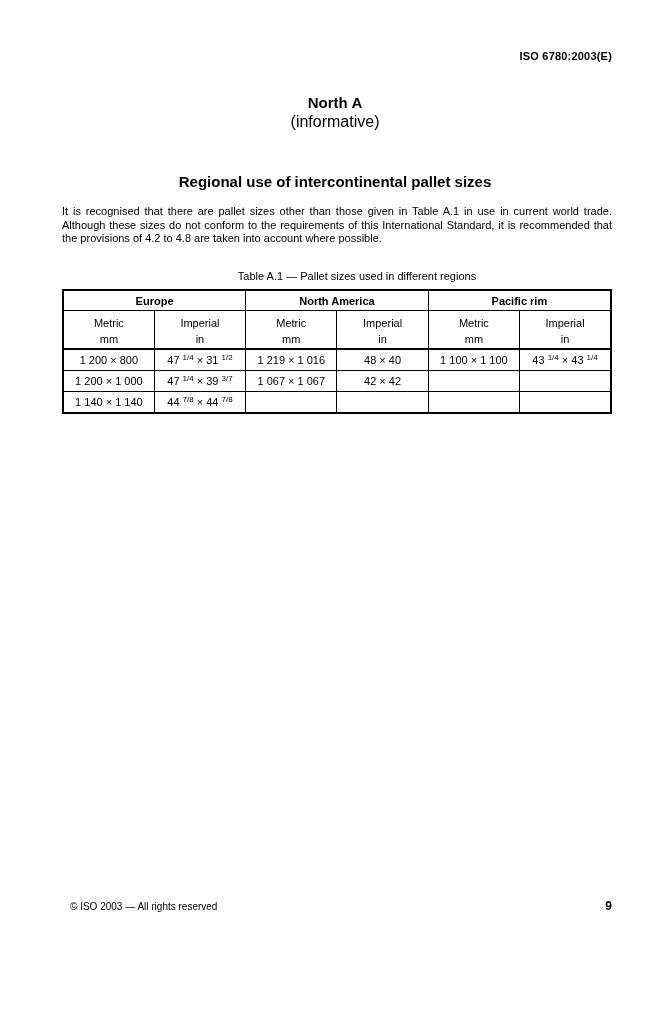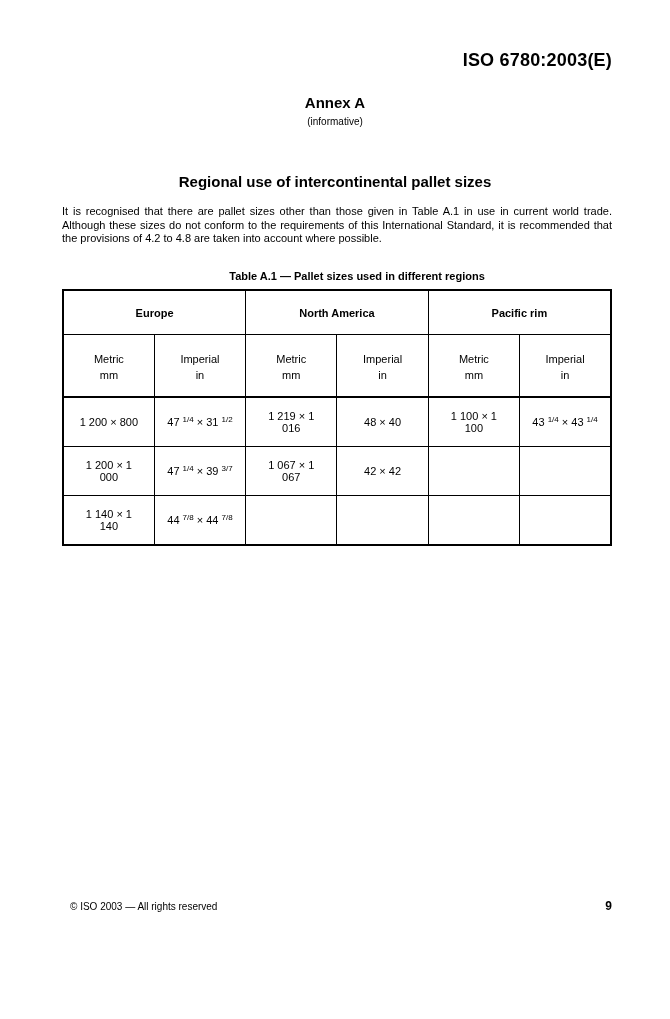--- a/index.html
+++ b/index.html
@@ -13,38 +13,38 @@
     height: 1019px;
     background: #ffffff;
     color: #000000;
     font-family: "Liberation Sans", sans-serif;
     overflow: hidden;
   }
   .header-right {
     position: absolute;
     top: 50px;
     right: 58px;
-    font-size: 18px;
+    font-size: 11px;
     font-weight: bold;
     letter-spacing: 0.2px;
   }
   .title-block {
     position: absolute;
     top: 93px;
     left: 0;
     right: 0;
     text-align: center;
     line-height: 19px;
   }
   .annex-title {
     font-size: 15px;
     font-weight: bold;
   }
   .annex-subtitle {
-    font-size: 10px;
+    font-size: 16px;
     font-weight: normal;
   }
   .section-title {
     position: absolute;
     top: 149px;
     left: 0;
     right: 0;
     text-align: center;
     font-size: 15px;
     font-weight: bold;
@@ -59,39 +59,39 @@
     line-height: 13.5px;
     text-align: justify;
   }
   .table-caption {
     position: absolute;
     top: 270px;
     left: 0;
     right: 0;
     text-align: center;
     font-size: 11px;
-    font-weight: bold;
+    font-weight: normal;
     padding-left: 44px;
   }
   table.pallet-table {
     position: absolute;
     top: 289px;
     left: 62px;
     width: 550px;
     border-collapse: collapse;
     border: 2px solid #000;
     font-size: 11px;
     table-layout: fixed;
   }
   .pallet-table th,
   .pallet-table td {
     border: 1px solid #000;
     text-align: center;
     vertical-align: middle;
-    padding: 12px;
+    padding: 0;
   }
   .pallet-table tr.region-row th {
     height: 19px;
     font-size: 11px;
     font-weight: bold;
     border-bottom: 1px solid #000;
   }
   .pallet-table tr.colhead-row th {
     height: 37px;
     border-bottom: 2px solid #000;
@@ -137,21 +137,21 @@
   }
 </style>
 </head>
 <body>
 
 <div class="page">
 
   <div class="header-right">ISO 6780:2003(E)</div>
 
   <div class="title-block">
-    <div class="annex-title">Annex A</div>
+    <div class="annex-title">North A</div>
     <div class="annex-subtitle">(informative)</div>
   </div>
 
   <div class="section-title">Regional use of intercontinental pallet sizes</div>
 
   <div class="body-paragraph">It is recognised that there are pallet sizes other than those given in Table A.1 in use in current world trade. Although these sizes do not conform to the requirements of this International Standard, it is recommended that the provisions of 4.2 to 4.8 are taken into account where possible.</div>
 
   <div class="table-caption">Table A.1 — Pallet sizes used in different regions</div>
 
   <table class="pallet-table" id="pallet-table">

